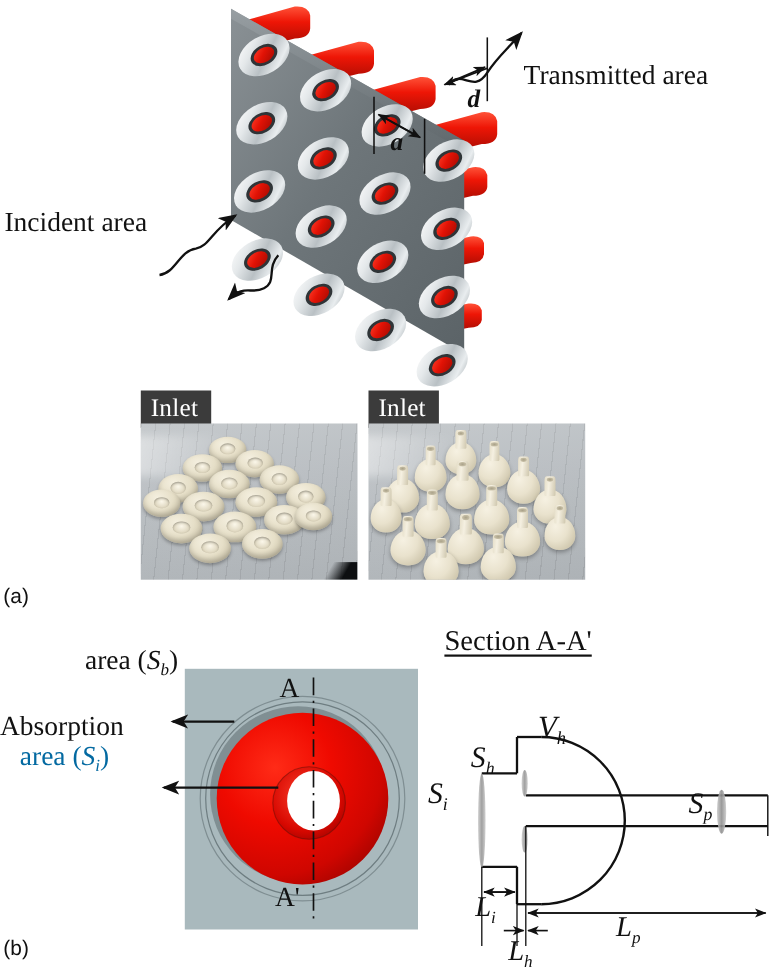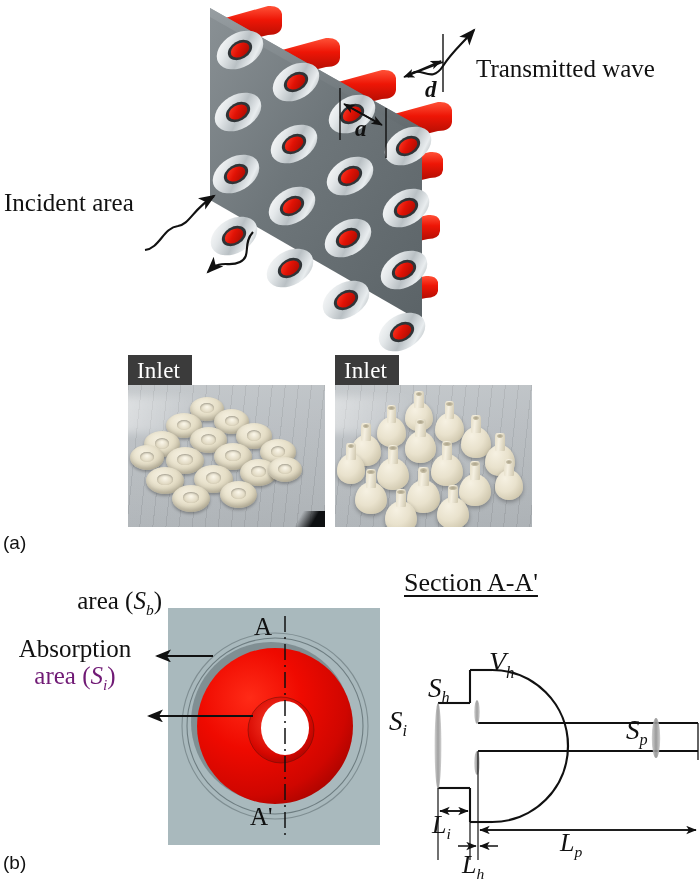--- a/index.html
+++ b/index.html
@@ -309,21 +309,21 @@
       <line x1="340" y1="88" x2="340" y2="140" class="stroke-blk" stroke-width="1.4"></line>
       <line x1="386" y1="108" x2="386" y2="158" class="stroke-blk" stroke-width="1.4"></line>
       <path d="M 346,105 L 382,125" class="stroke-blk" stroke-width="1.6" marker-end="url(#arrowEndSm)"></path>
       <path d="M 380,124 L 344,104" class="stroke-blk" stroke-width="1.6" marker-end="url(#arrowEndSm)"></path>
 
       <line x1="443" y1="34" x2="443" y2="92" class="stroke-blk" stroke-width="1.4"></line>
       <path d="M 443,62 L 404,77" class="stroke-blk" stroke-width="1.6" marker-end="url(#arrowEndSm)"></path>
       <path d="M 406,76 L 441,61" class="stroke-blk" stroke-width="1.6" marker-end="url(#arrowEndSm)"></path>
     </svg>
 
-    <span class="abs lbl lbl-wave" style="left:476px;top:56px;">Transmitted wave</span>
+    <span class="abs lbl lbl-wave" style="left:476px;top:56px;">Transmitted area</span>
 
     <span class="abs lbl lbl-wave" style="left:4px;top:190px;">Incident area</span>
 
 
     <span class="abs lbl lbl-dim" style="left:355px;top:117px;">a</span>
 
     <span class="abs lbl lbl-dim" style="left:425px;top:78px;">d</span>
 
     <div class="abs" style="left:128px;top:355px;">
       <div class="photo-cap" style="display:inline-block;">Inlet</div>
@@ -469,23 +469,23 @@
       <path d="M 213,96 L 157,96" class="stroke-blk" stroke-width="2" marker-end="url(#arrowLeft)"></path>
       <path d="M 253,156 L 149,156" class="stroke-blk" stroke-width="2" marker-end="url(#arrowLeft)"></path>
     </svg>
 
     <div class="abs" style="left:22px;top:26px;width:140px;text-align:right;">
       <div style="font-size:25px;white-space:nowrap;line-height:1.18;color:#111;">
         <span>area</span><span style="font-style:italic;"> </span><span>(</span><span style="font-style:italic;">S</span><sub style="font-style:italic;font-size:.62em;">b</sub><span>)</span>
       </div>
     </div>
 
-    <div class="abs" style="left:0;top:76px;width:150px;text-align:center;">
+    <div class="abs" style="left:0;top:88px;width:150px;text-align:left;">
       <div class="lbl" style="font-size:25px;">Absorption</div>
-      <div style="font-size:25px;white-space:nowrap;line-height:1.18;color:#701a75;">
+      <div style="font-size:25px;white-space:nowrap;line-height:1.18;color:#0369a1;margin-left:18px;">
         <span>area</span><span> </span><span>(</span><span style="font-style:italic;">S</span><sub style="font-style:italic;font-size:.62em;">i</sub><span>)</span>
       </div>
     </div>
 
     <div class="abs" style="left:404px;top:10px;">
       <span class="lbl" style="font-size:26px;text-decoration:underline;
             text-underline-offset:4px;">Section A-A'</span>
     </div>
 
     <svg class="abs" style="left:380px;top:48px;" width="320" height="273" viewBox="0 0 320 273">

